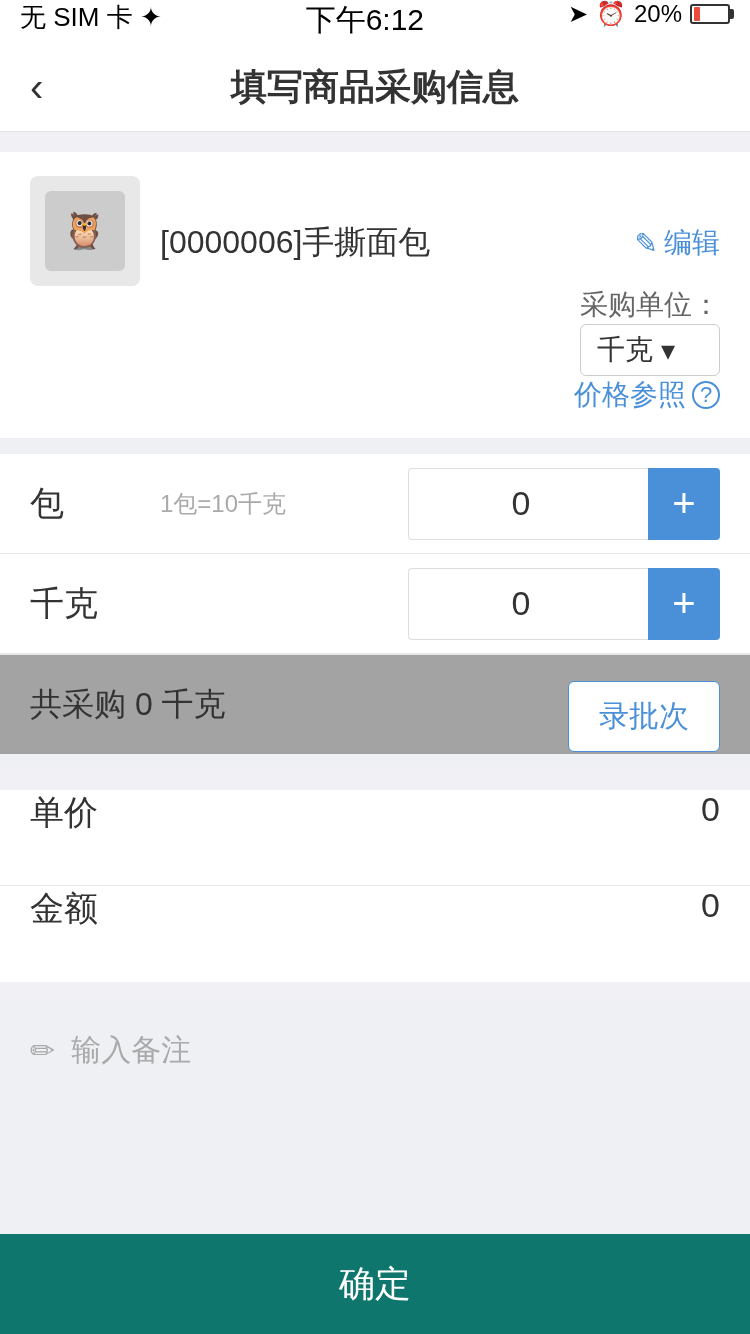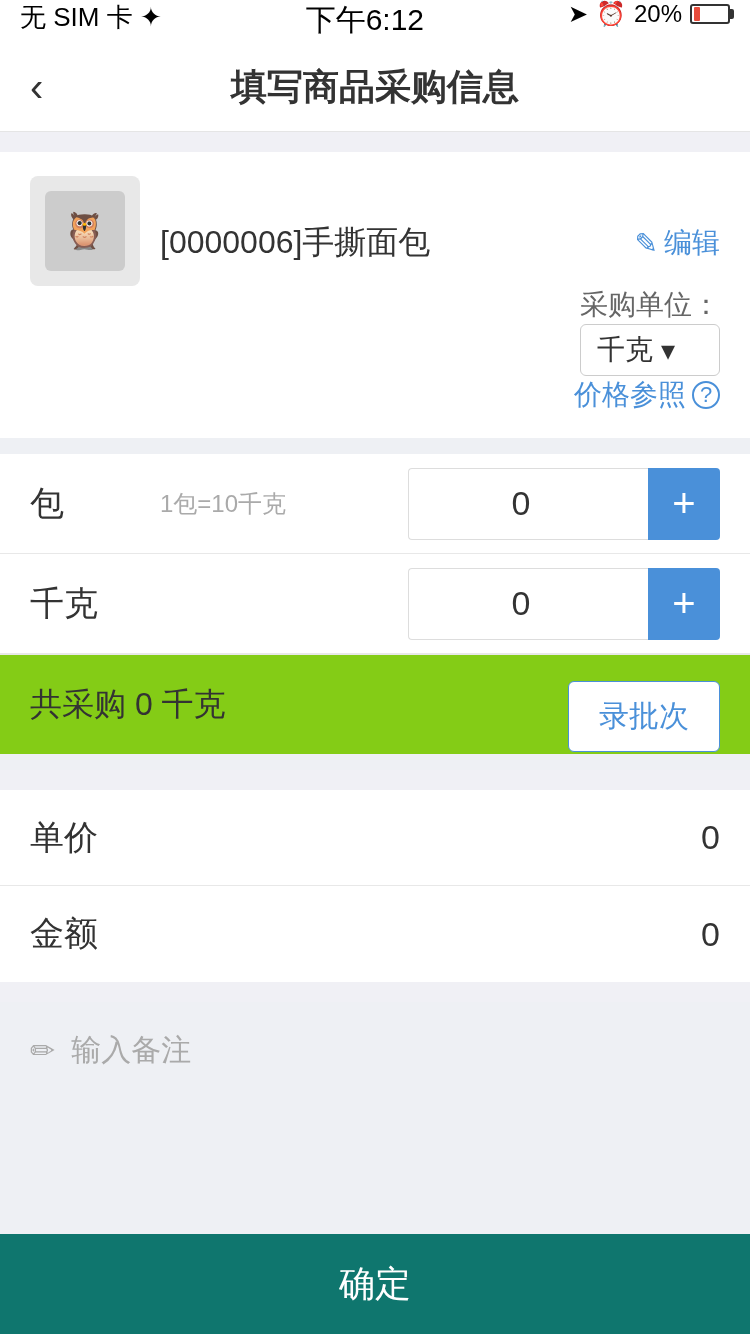--- a/index.html
+++ b/index.html
@@ -200,21 +200,21 @@
       font-size: 40px;
       display: flex;
       align-items: center;
       justify-content: center;
       cursor: pointer;
       border-radius: 0 4px 4px 0;
     }
 
     
     .summary-row {
-      background: #84cc16;
+      background: #a3a3a3;
       display: flex;
       align-items: center;
       justify-content: space-between;
       padding: 0 30px;
       height: 100px;
       border-top: 1px solid #e8e8e8;
     }
     .summary-text {
       font-size: 32px;
       color: #333;
@@ -230,21 +230,21 @@
       margin-top: 24px;
     }
 
     
     .price-section {
       background: #fff;
       margin-top: 20px;
     }
     .price-row {
       display: flex;
-      align-items: center;
+      align-items: flex-start;
       justify-content: space-between;
       padding: 0 30px;
       height: 96px;
       border-bottom: 1px solid #e8e8e8;
     }
     .price-row-label {
       font-size: 34px;
       color: #333;
     }
     .price-row-value {

